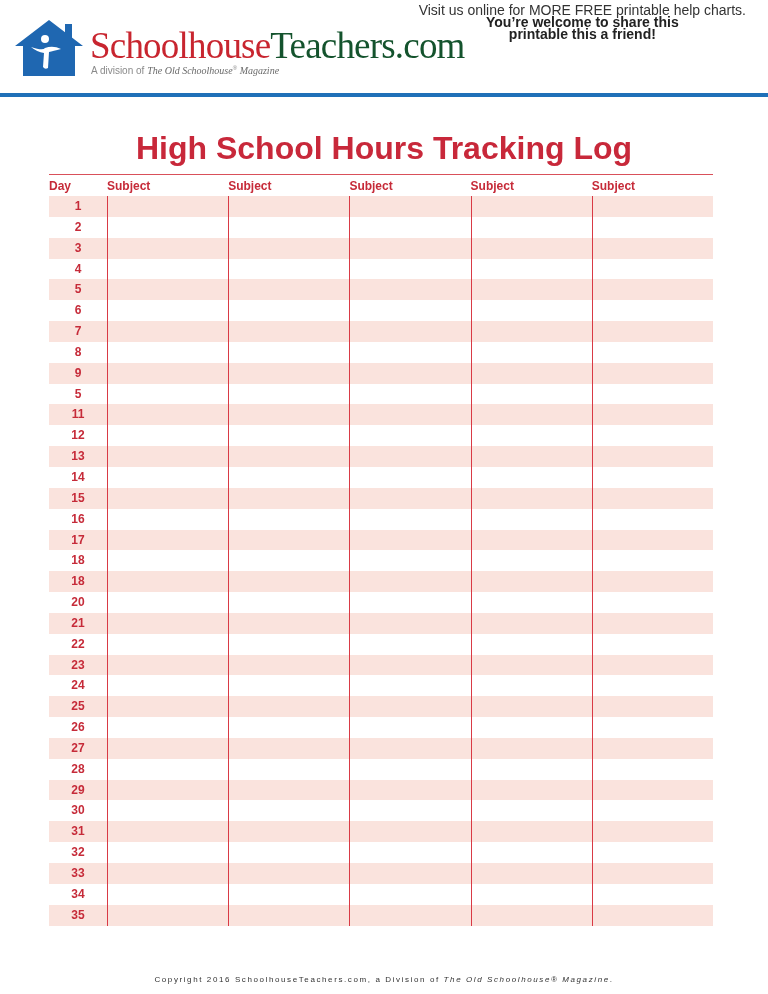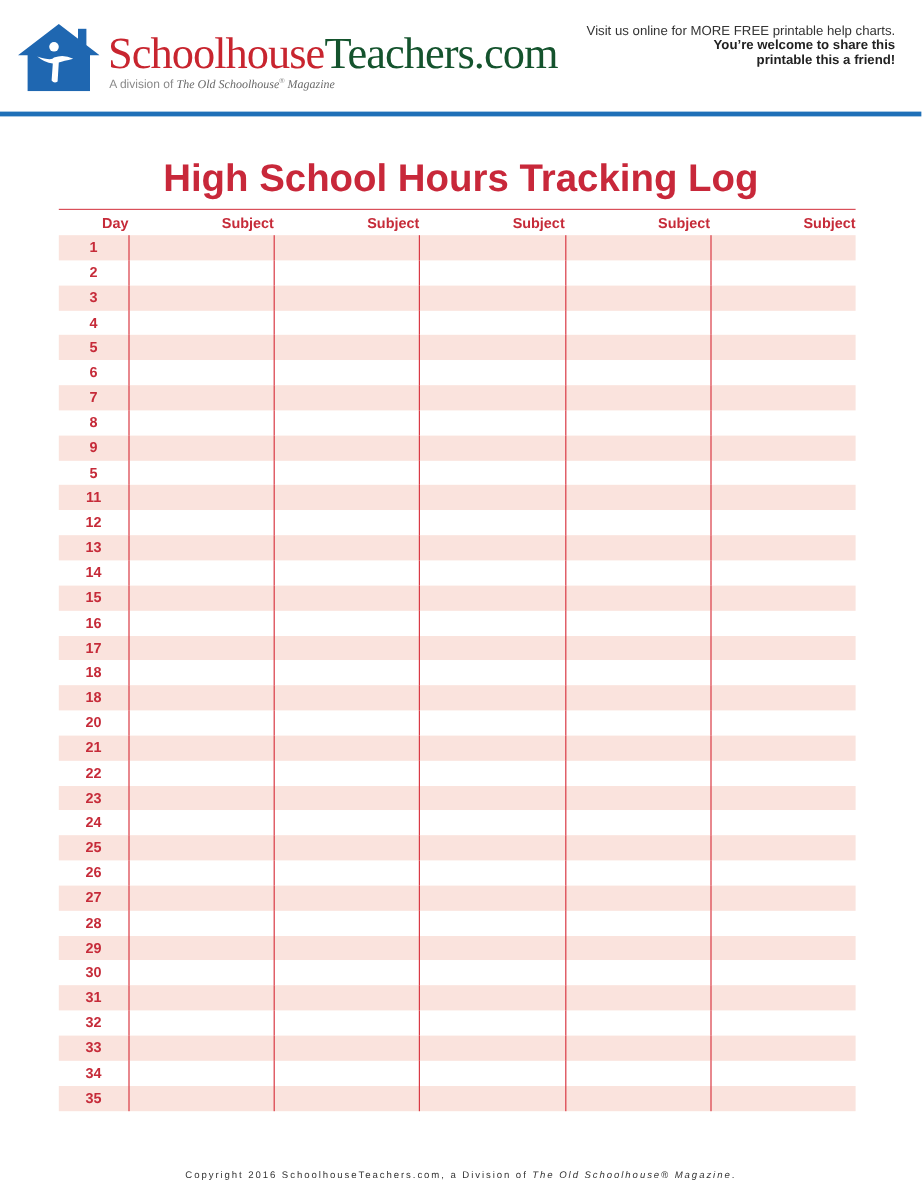--- a/index.html
+++ b/index.html
@@ -6,29 +6,29 @@
   html, body { width: 768px; height: 994px; background: #ffffff; overflow: hidden; }
   body { position: relative; font-family: "Liberation Sans", sans-serif; }
 
   .header { position: absolute; left: 0; top: 0; width: 768px; height: 100px; }
   .logo-house { position: absolute; left: 15px; top: 20px; width: 68px; height: 56px; }
   .brand { position: absolute; left: 90px; top: 26px; font-family: "Liberation Serif", serif; font-size: 37px; letter-spacing: -0.8px; line-height: 40px; white-space: nowrap; }
   .brand .red { color: #c8252f; }
   .brand .blue { color: #14532d; }
   .tagline { position: absolute; left: 91px; top: 65px; font-size: 10px; color: #8a8a8a; white-space: nowrap; }
   .tagline i { font-family: "Liberation Serif", serif; color: #6a6a6a; }
-  .promo { position: absolute; right: 22px; top: 20px; text-align: right; font-size: 11px; line-height: 12px; color: #333; }
+  .promo { position: absolute; right: 22px; top: 4px; text-align: center; font-size: 14px; line-height: 12px; color: #333; }
   .promo .bold { font-weight: bold; color: #222; }
   .header-rule { position: absolute; left: 0; top: 93px; width: 768px; height: 4px; background: #1f70b8; }
 
   .title { position: absolute; left: 0; top: 128px; width: 768px; text-align: center; font-size: 32px; color: #c8283a; line-height: 40px; }
 
   .table { position: absolute; left: 49px; top: 174px; width: 664px; border-top: 1px solid #d9505a; }
   .thead { display: flex; height: 21px; align-items: center; }
-  .thead div { font-size: 12px; font-weight: bold; color: #c62b39; text-align: right; }
+  .thead div { font-size: 12px; font-weight: bold; color: #c62b39; text-align: left; }
   .col-day { width: 58px; flex: 0 0 58px; }
   .col-subj { width: 121.2px; flex: 0 0 121.2px; }
   .row { display: flex; height: 20.85px; }
   .row.shade { background: #fae3dd; }
   .row .day { font-size: 12px; font-weight: bold; color: #c62b39; text-align: center; line-height: 20.85px; }
   .row .cell { border-left: 1px solid #d93a45; }
 
   .footer { position: absolute; left: 0; top: 975px; width: 768px; text-align: center; font-size: 8px; letter-spacing: 1.6px; color: #333; }
   .footer i { font-style: italic; }
 </style>

